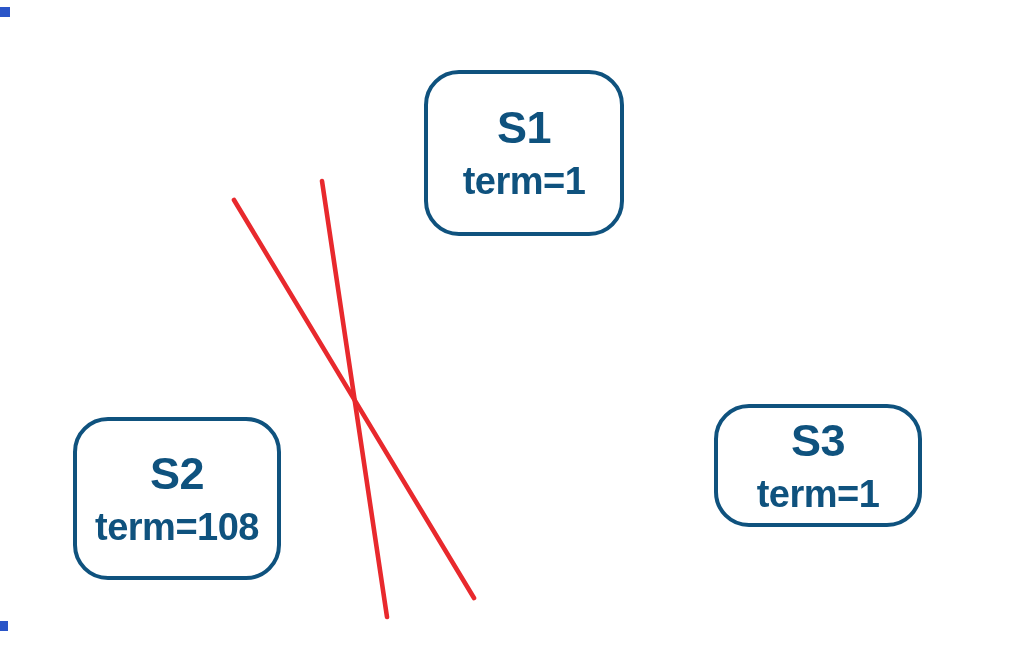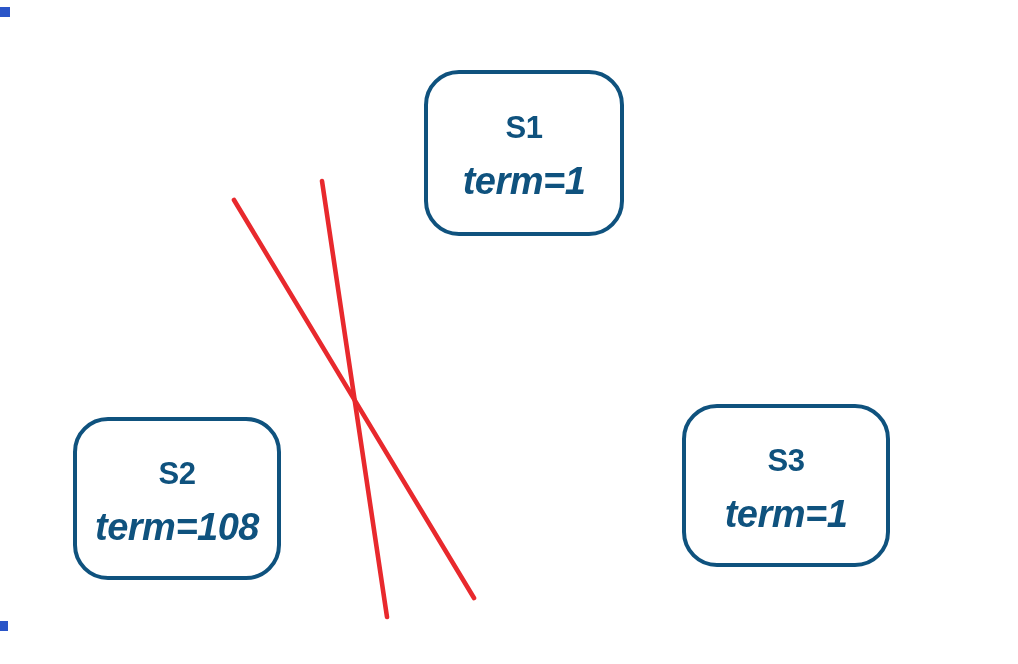--- a/index.html
+++ b/index.html
@@ -23,35 +23,34 @@
     background: #ffffff;
     color: var(--node-text, #0f527e);
     font-weight: bold;
     display: flex;
     flex-direction: column;
     align-items: center;
     justify-content: center;
     text-align: center;
   }
   .node-name {
-    font-size: 31px;
+    font-size: 45px;
     line-height: 56px;
     letter-spacing: -0.5px;
     white-space: nowrap;
   }
   .node-term {
     font-size: 38px;
     line-height: 50px;
     letter-spacing: -0.5px;
     white-space: nowrap;
-    font-style: italic;
   }
   .node-s1 { left: 424px; top: 70px;  width: 200px; height: 166px; }
   .node-s2 { left: 73px;  top: 404px; width: 208px; height: 163px; margin-top: 13px; }
-  .node-s3 { left: 682px; top: 404px; width: 208px; height: 163px; }
+  .node-s3 { left: 714px; top: 404px; width: 208px; height: 123px; }
 
   .lines-overlay {
     position: absolute;
     left: 0;
     top: 0;
     width: 1018px;
     height: 664px;
     pointer-events: none;
   }
   .edge-marker {

